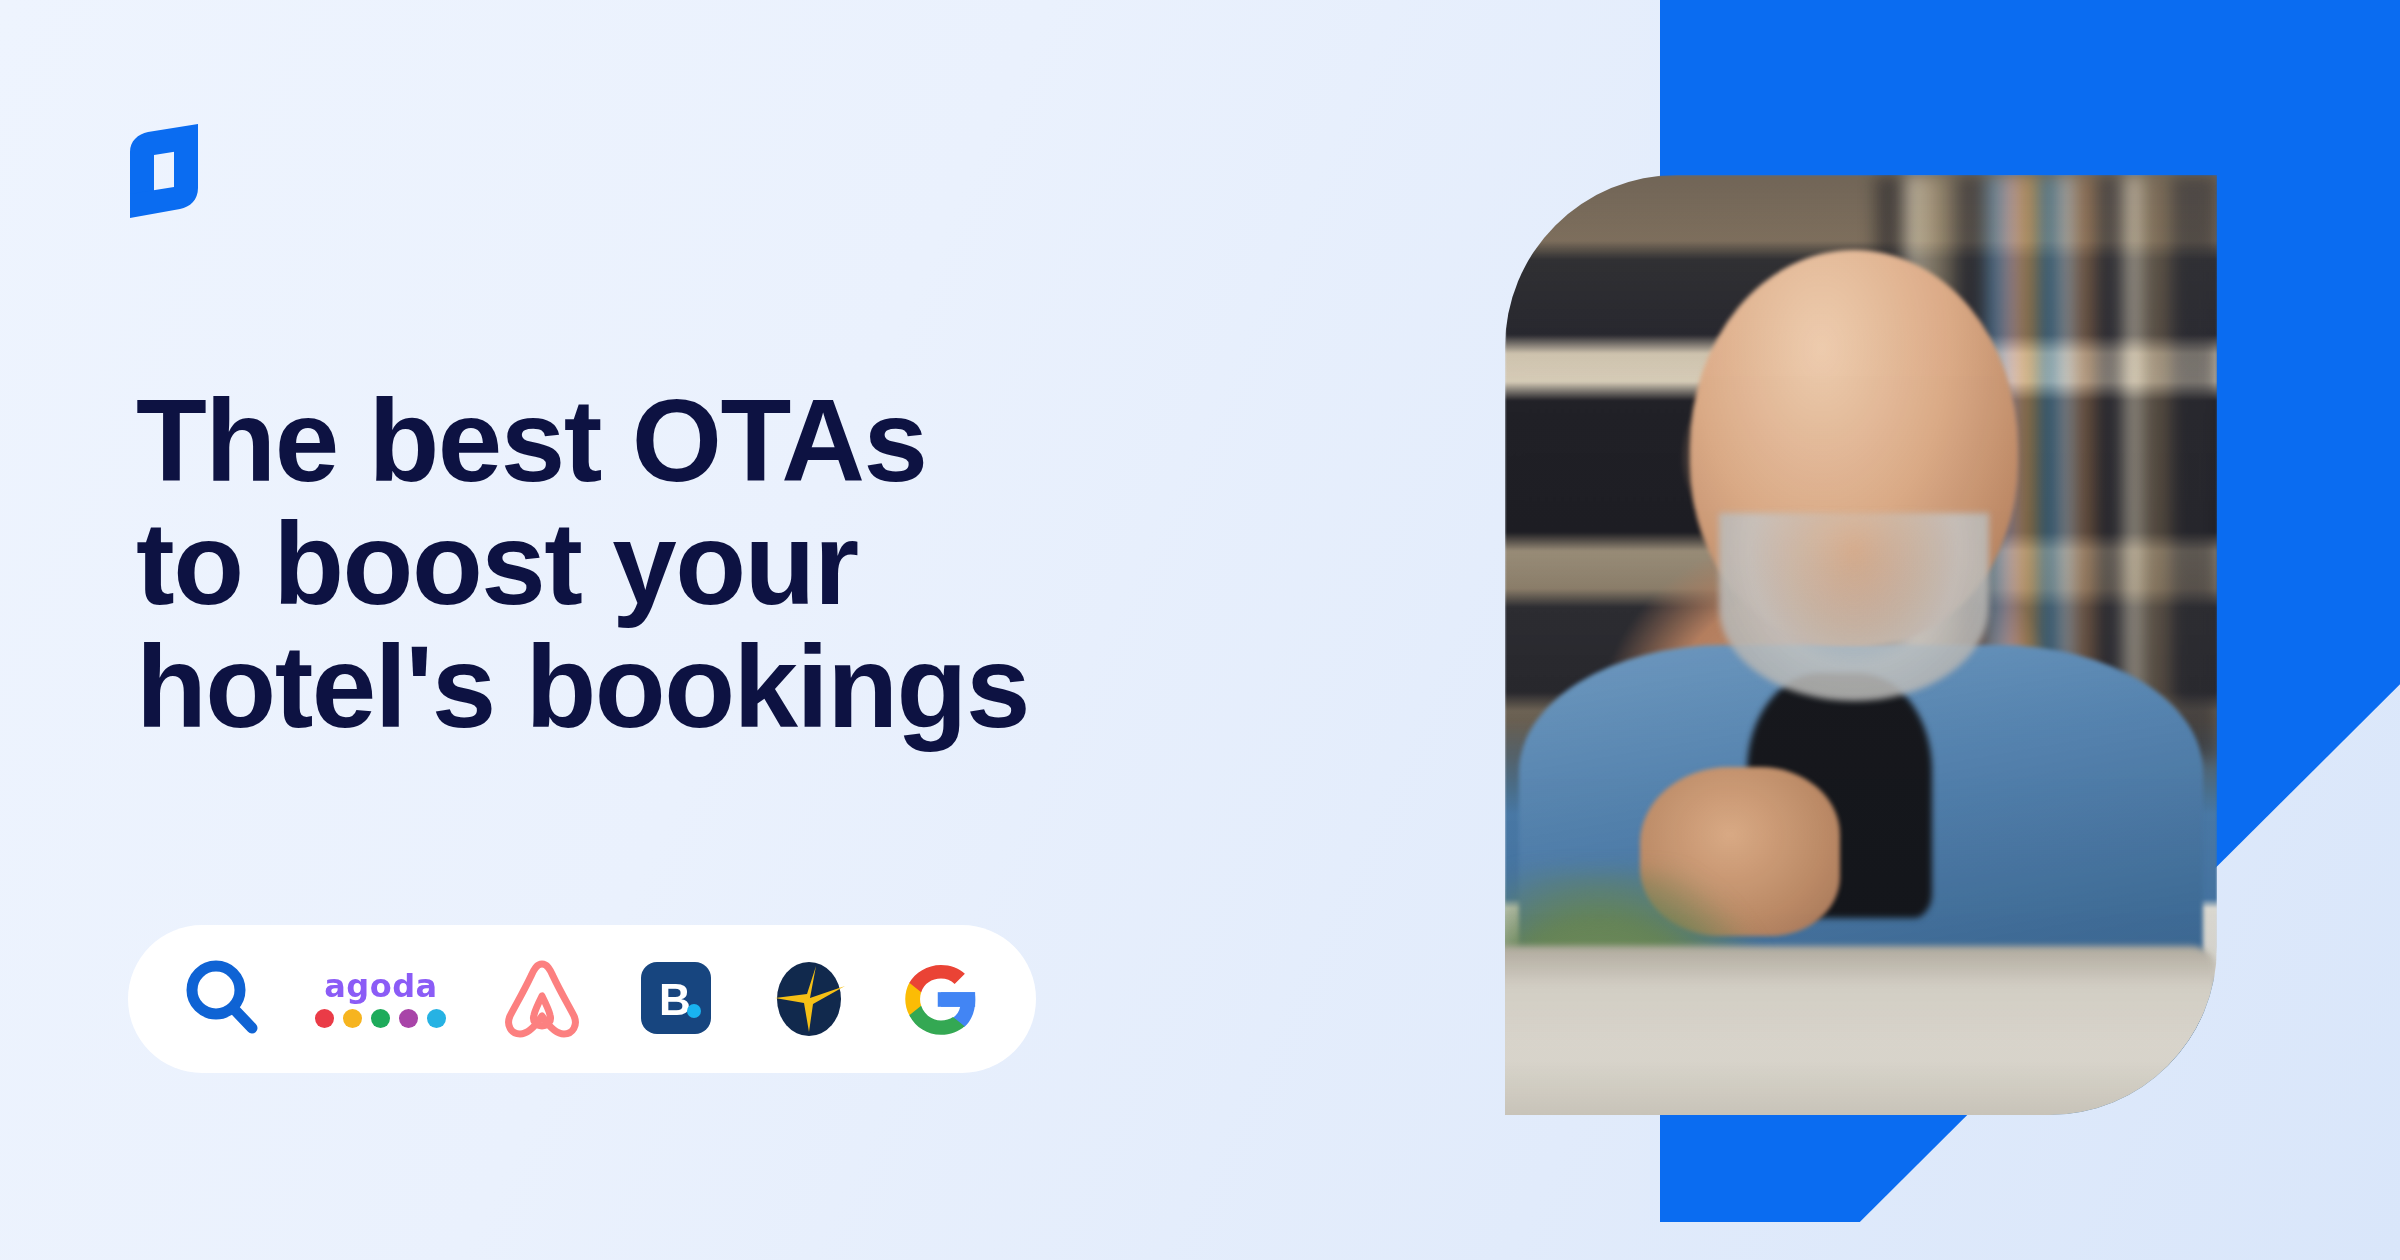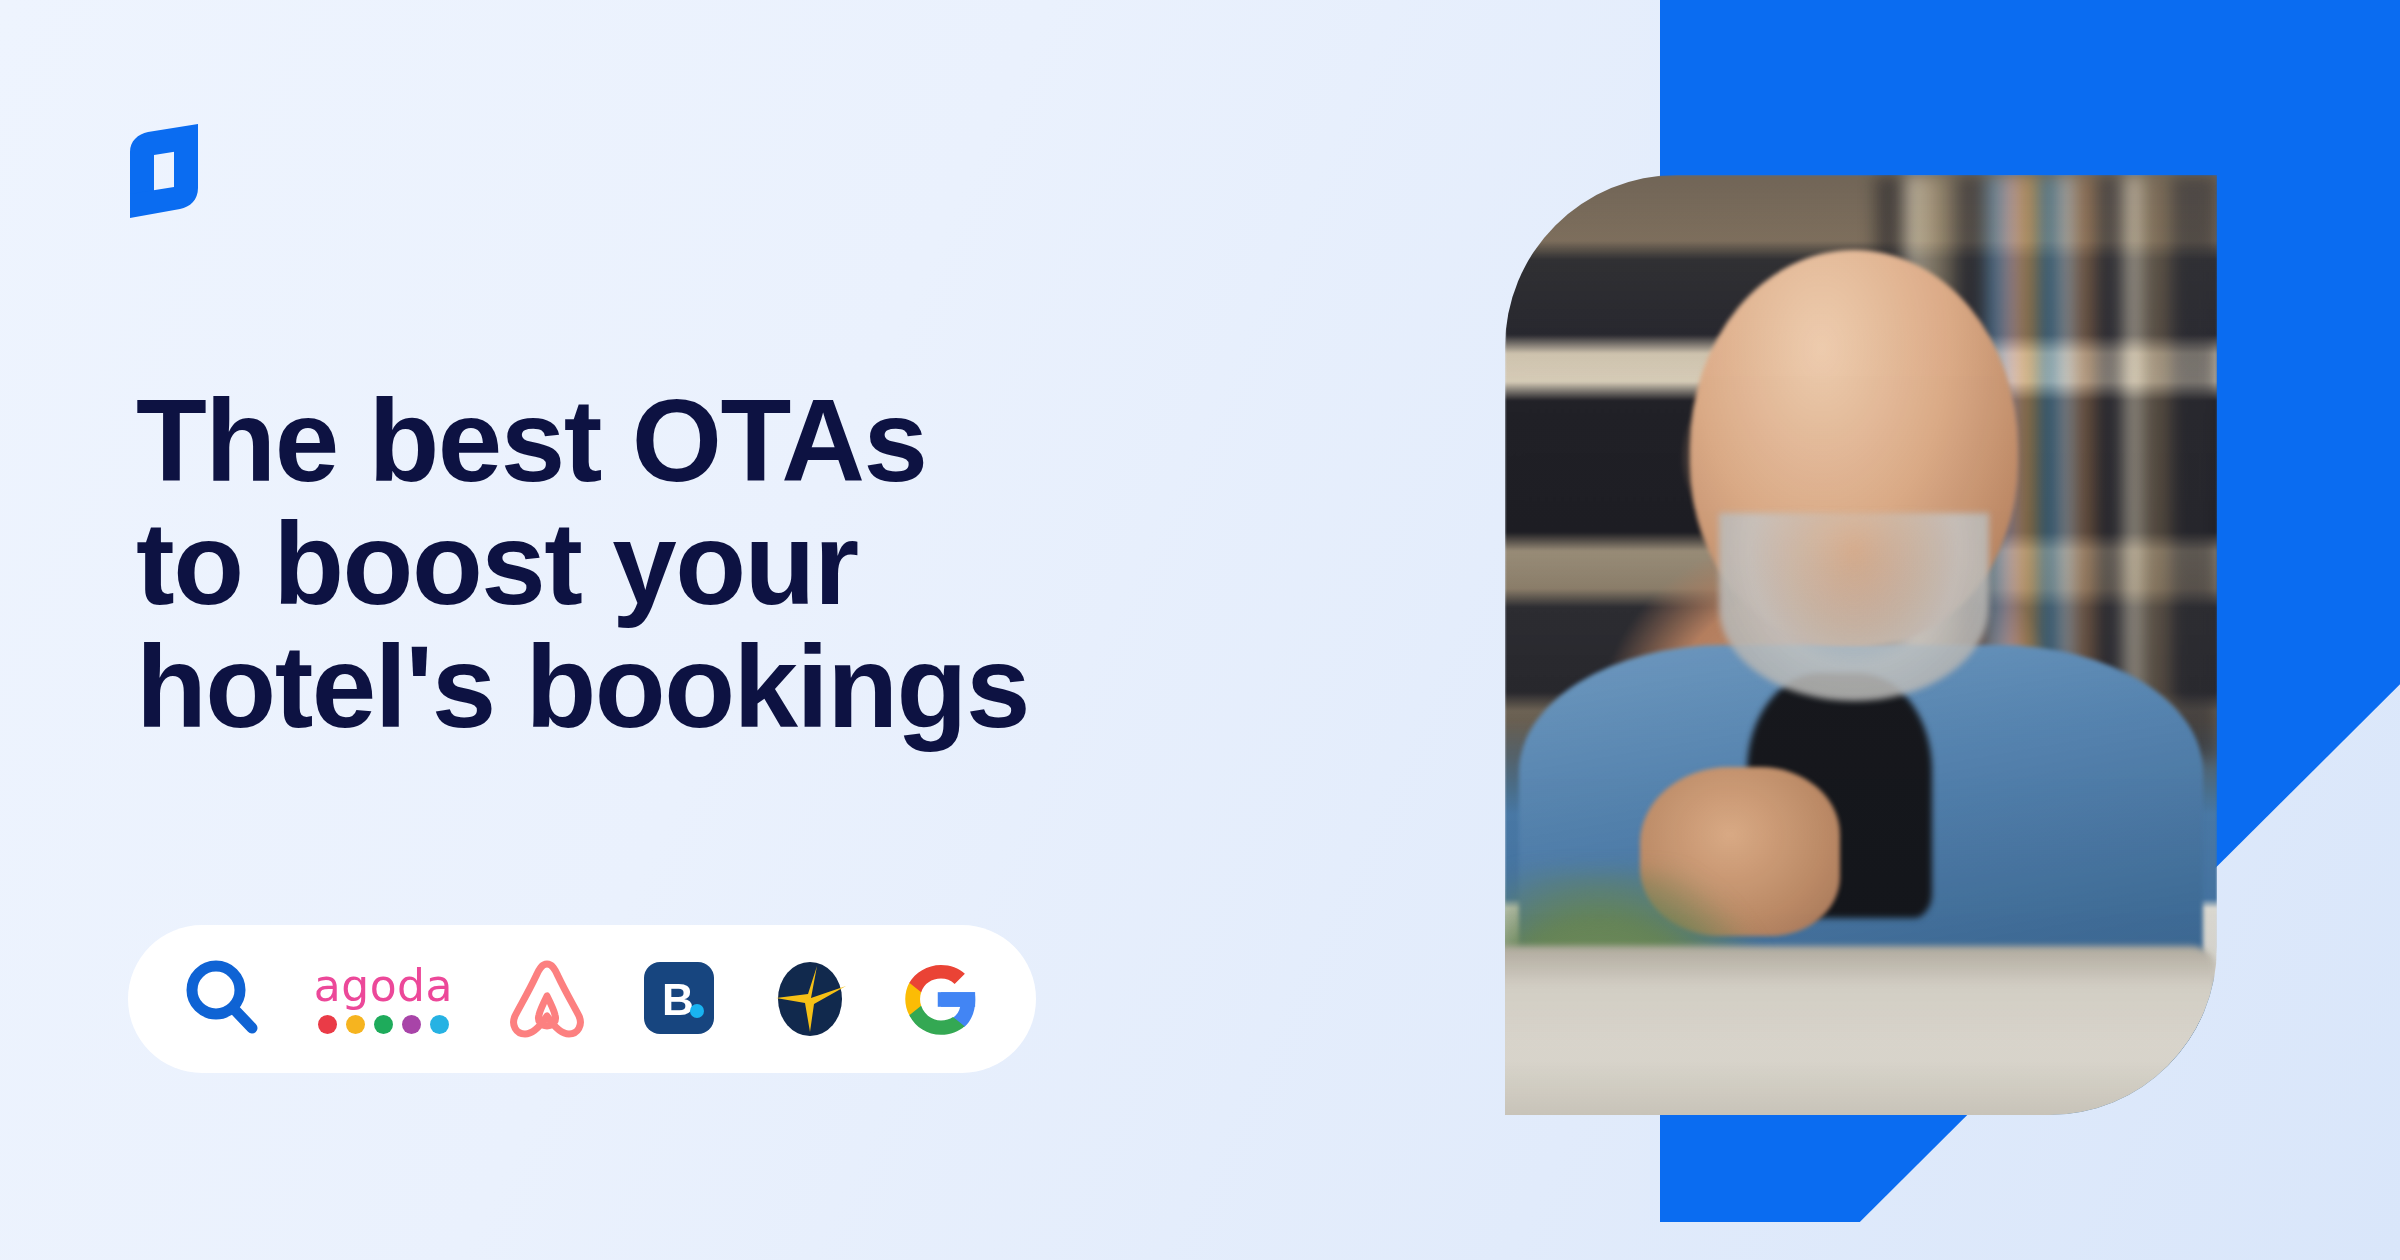--- a/index.html
+++ b/index.html
@@ -68,23 +68,23 @@
 
   
   .agoda-wrap {
     display: flex;
     flex-direction: column;
     align-items: center;
     gap: 7px;
   }
   .agoda-word {
     font-family: "DejaVu Sans", sans-serif;
-    font-size: 44px;
-    font-weight: 400;
-    color: #ec4899;
+    font-size: 32px;
+    font-weight: 700;
+    color: #8b5cf6;
     letter-spacing: 0.5px;
     line-height: 1;
   }
   .agoda-dots { display: flex; gap: 9px; }
   .agoda-dots i {
     display: block;
     width: 19px;
     height: 19px;
     border-radius: 50%;
   }

